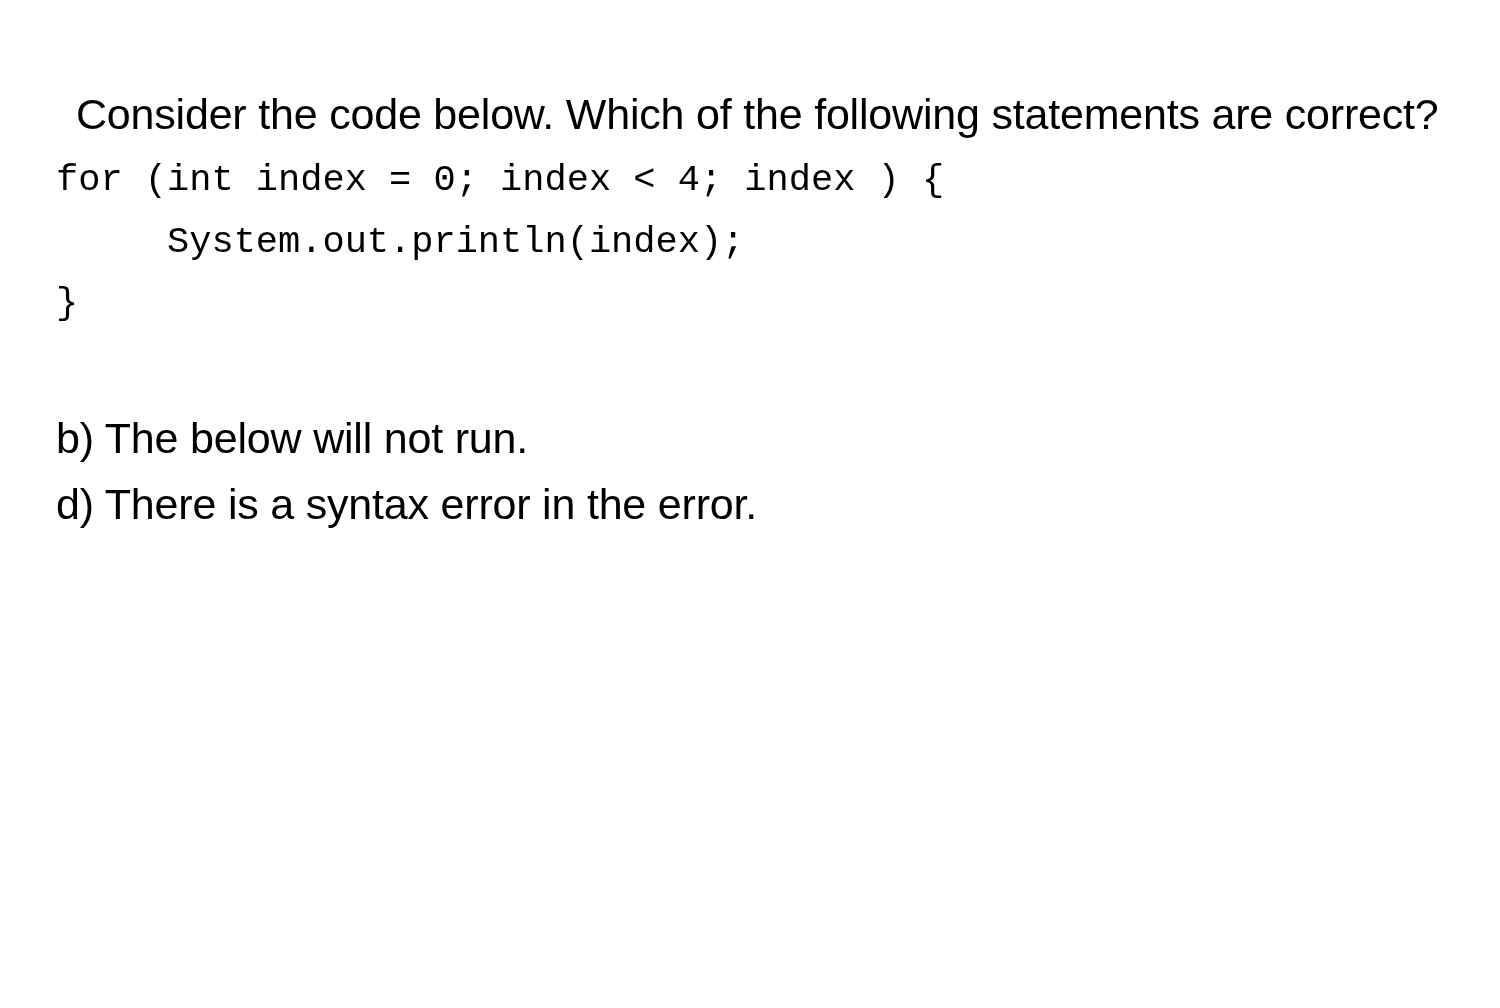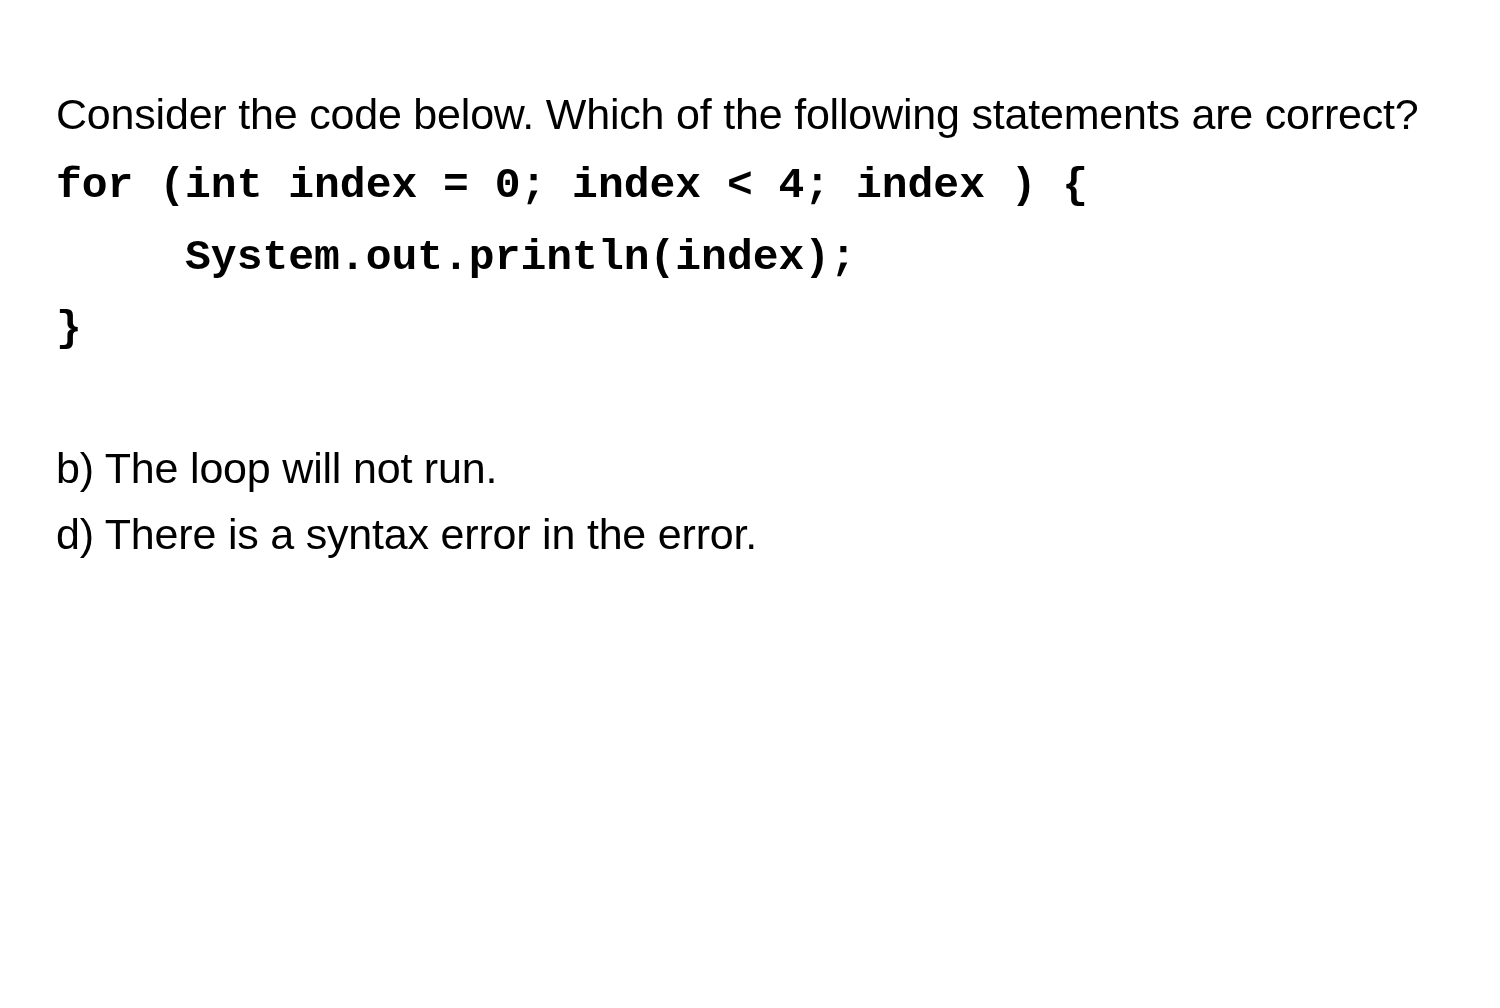--- a/index.html
+++ b/index.html
@@ -13,27 +13,28 @@
     background: #ffffff;
     font-family: -apple-system, BlinkMacSystemFont, "Segoe UI", Helvetica, Arial, sans-serif;
     color: #000000;
     padding: 78px 50px 50px 56px;
   }
   .question-text {
     font-size: 43px;
     line-height: 1.68;
     font-weight: 400;
     letter-spacing: -0.2px;
+    margin-left: 20px;
   }
   .code-block {
     font-family: "Courier New", Courier, monospace;
-    font-size: 43px;
+    font-size: 37px;
     line-height: 1.66;
     white-space: pre;
-    font-weight: 700;
+    font-weight: 400;
     margin-top: 0px;
     letter-spacing: 0px;
   }
   .options {
     margin-top: 72px;
   }
   .option {
     font-size: 43px;
     line-height: 1.52;
     font-weight: 400;
@@ -43,15 +44,15 @@
 </head>
 <body>
 
 <div class="question-text">Consider the code below. Which of the following statements are correct?</div>
 
 <div class="code-block"><span>for (int index = 0; index &lt; 4; index ) {</span>
 <span>     System.out.println(index);</span>
 <span>}</span></div>
 
 <div class="options">
-  <div class="option">b) The loop will not run.</div>
+  <div class="option">b) The below will not run.</div>
   <div class="option">d) There is a syntax error in the error.</div>
 </div>
 
 </body></html>

